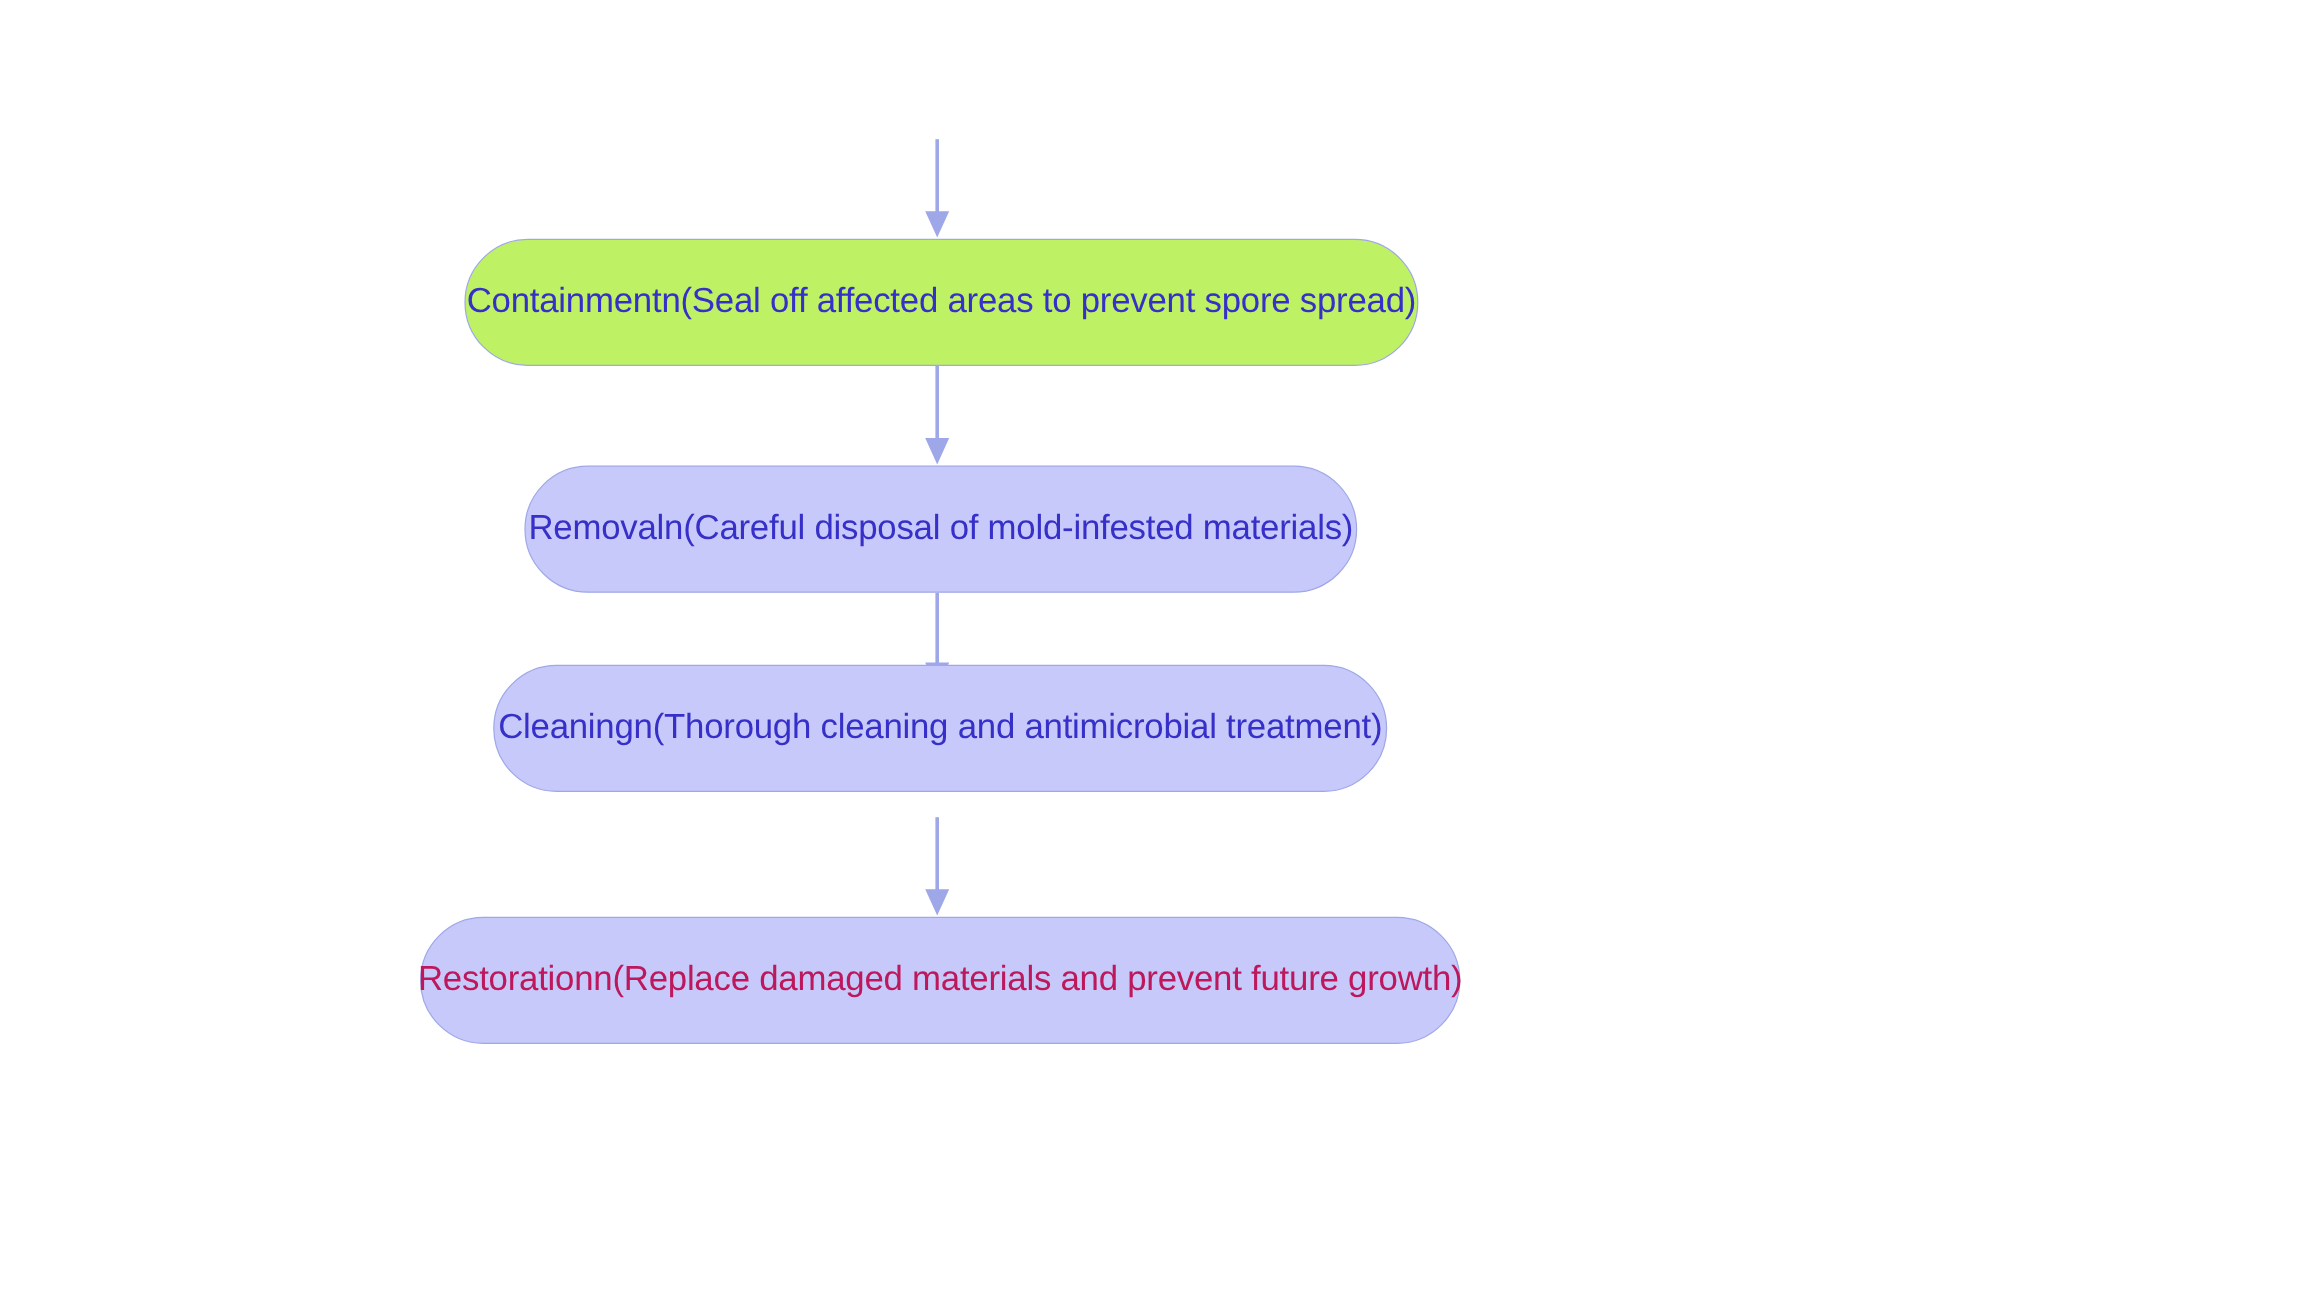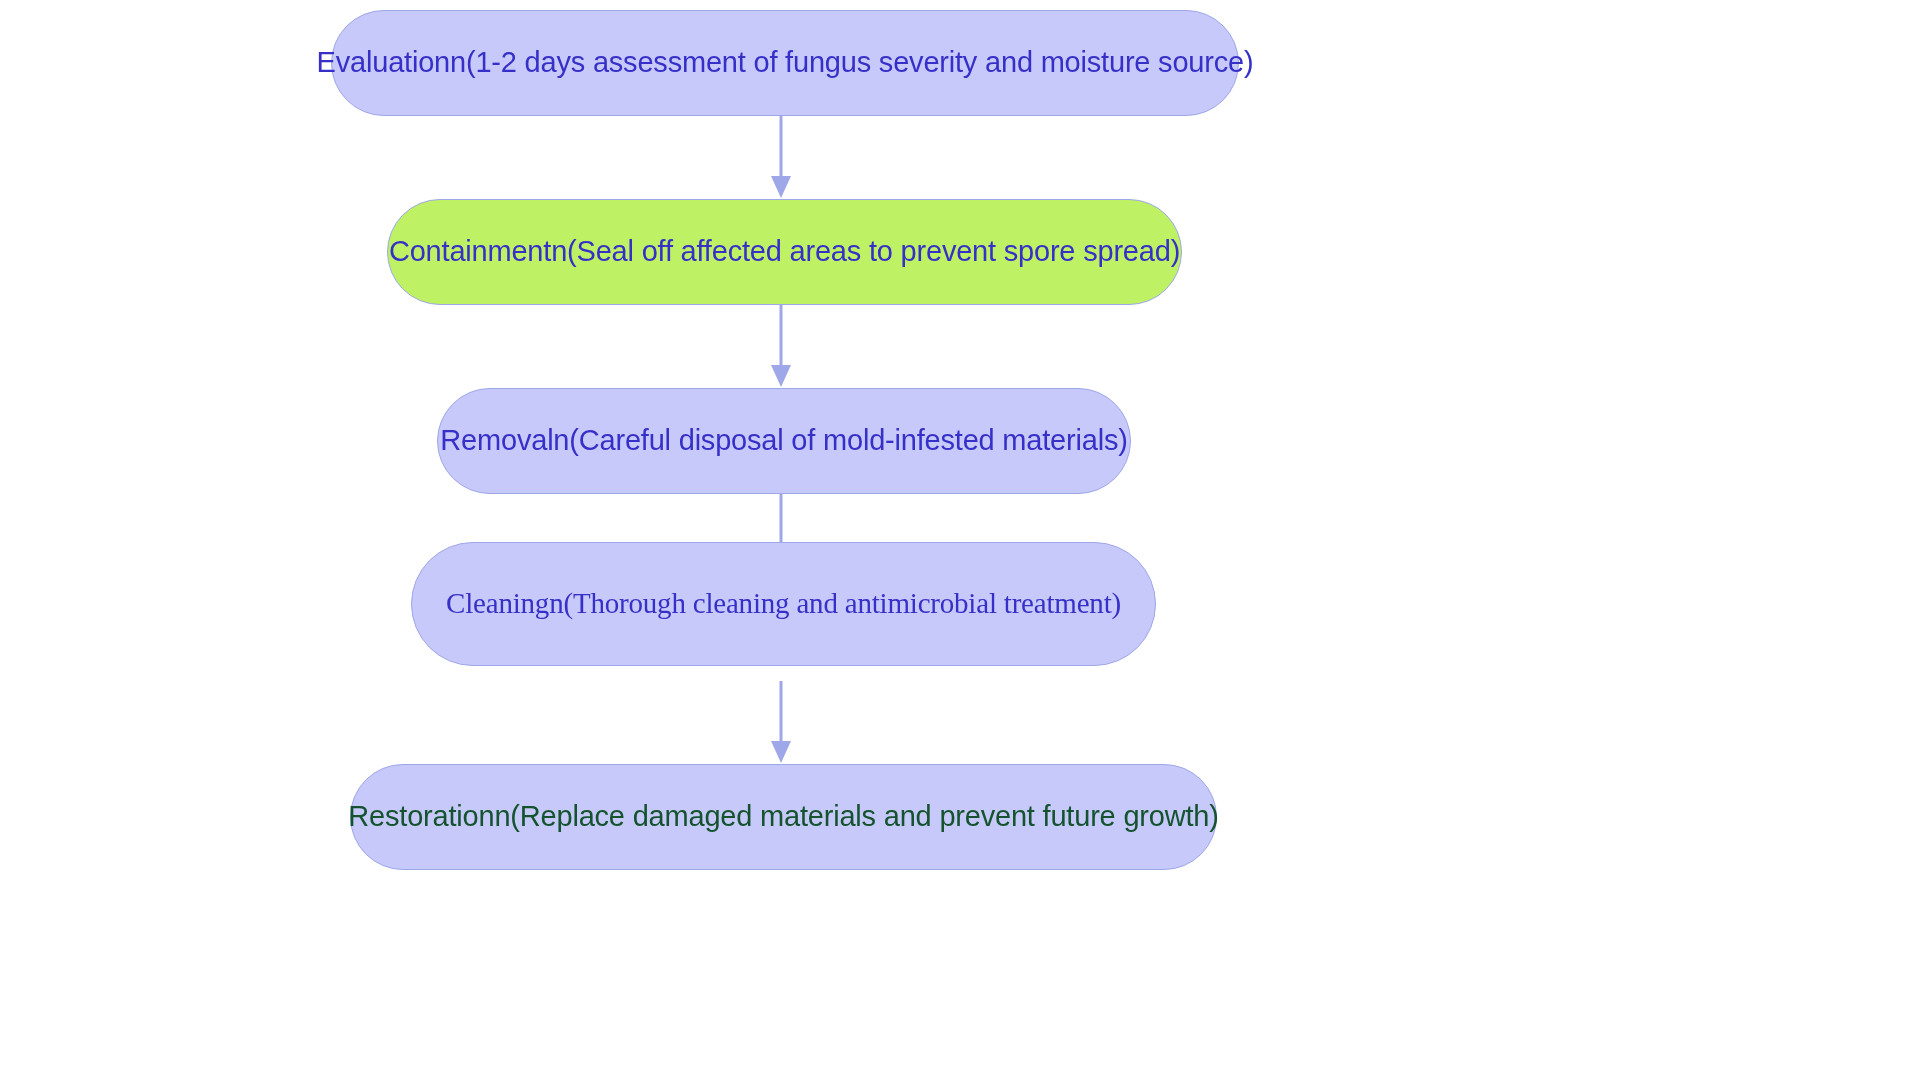--- a/index.html
+++ b/index.html
@@ -50,23 +50,20 @@
   }
   .flow-connector polygon {
     fill: #9ea7e8;
   }
 </style>
 </head>
 <body>
 
 <div id="flowchart-canvas" style="background: rgb(255, 255, 255);">
 
-  <div class="flow-node" id="node-evaluation" style="left: 331px; top: 10px; width: 908px; height: 106px; background: rgb(198, 201, 249); border-color: rgb(158, 167, 232);">
-    <span class="flow-node-label" style="color: rgb(55, 48, 200);">Evaluationn(1-2 days assessment of fungus severity and moisture source)</span>
-  </div>
 
   <svg class="flow-connector" id="connector-0" xmlns="http://www.w3.org/2000/svg" width="22" height="83" viewBox="0 0 22 83" style="left: 770px; top: 116px;">
     <line x1="11" y1="0" x2="11" y2="62" style="stroke: rgb(158, 167, 232);"></line>
     <polygon points="11,82 1,60 21,60" style="fill: rgb(158, 167, 232);"></polygon>
   </svg>
 
   <div class="flow-node" id="node-containment" style="left: 387px; top: 199px; width: 795px; height: 106px; background: #bef264; border-color: rgb(158, 167, 232);">
     <span class="flow-node-label" style="color: rgb(55, 48, 200);">Containmentn(Seal off affected areas to prevent spore spread)</span>
   </div>
 
@@ -77,26 +74,26 @@
 
   <div class="flow-node" id="node-removal" style="left: 437px; top: 388px; width: 694px; height: 106px; background: rgb(198, 201, 249); border-color: rgb(158, 167, 232);">
     <span class="flow-node-label" style="color: rgb(55, 48, 200);">Removaln(Careful disposal of mold-infested materials)</span>
   </div>
 
   <svg class="flow-connector" id="connector-2" xmlns="http://www.w3.org/2000/svg" width="22" height="81" viewBox="0 0 22 81" style="left: 770px; top: 494px;">
     <line x1="11" y1="0" x2="11" y2="60" style="stroke: rgb(158, 167, 232);"></line>
     <polygon points="11,80 1,58 21,58" style="fill: rgb(158, 167, 232);"></polygon>
   </svg>
 
-  <div class="flow-node" id="node-cleaning" style="left: 411px; top: 542px; width: 745px; height: 124px; background: rgb(198, 201, 249); border-color: rgb(158, 167, 232); font-family: Liberation Serif, serif;">
+  <div class="flow-node" id="node-cleaning" style="left: 411px; top: 554px; width: 745px; height: 106px; background: rgb(198, 201, 249); border-color: rgb(158, 167, 232);">
     <span class="flow-node-label" style="color: rgb(55, 48, 200);">Cleaningn(Thorough cleaning and antimicrobial treatment)</span>
   </div>
 
   <svg class="flow-connector" id="connector-3" xmlns="http://www.w3.org/2000/svg" width="22" height="83" viewBox="0 0 22 83" style="left: 770px; top: 681px;">
     <line x1="11" y1="0" x2="11" y2="62" style="stroke: rgb(158, 167, 232);"></line>
     <polygon points="11,82 1,60 21,60" style="fill: rgb(158, 167, 232);"></polygon>
   </svg>
 
   <div class="flow-node" id="node-restoration" style="left: 350px; top: 764px; width: 867px; height: 106px; background: rgb(198, 201, 249); border-color: rgb(158, 167, 232);">
-    <span class="flow-node-label" style="color: #14532d; text-align: right;">Restorationn(Replace damaged materials and prevent future growth)</span>
+    <span class="flow-node-label" style="color: #be185d; text-align: right;">Restorationn(Replace damaged materials and prevent future growth)</span>
   </div>
 
 </div>
 
 </body></html>

